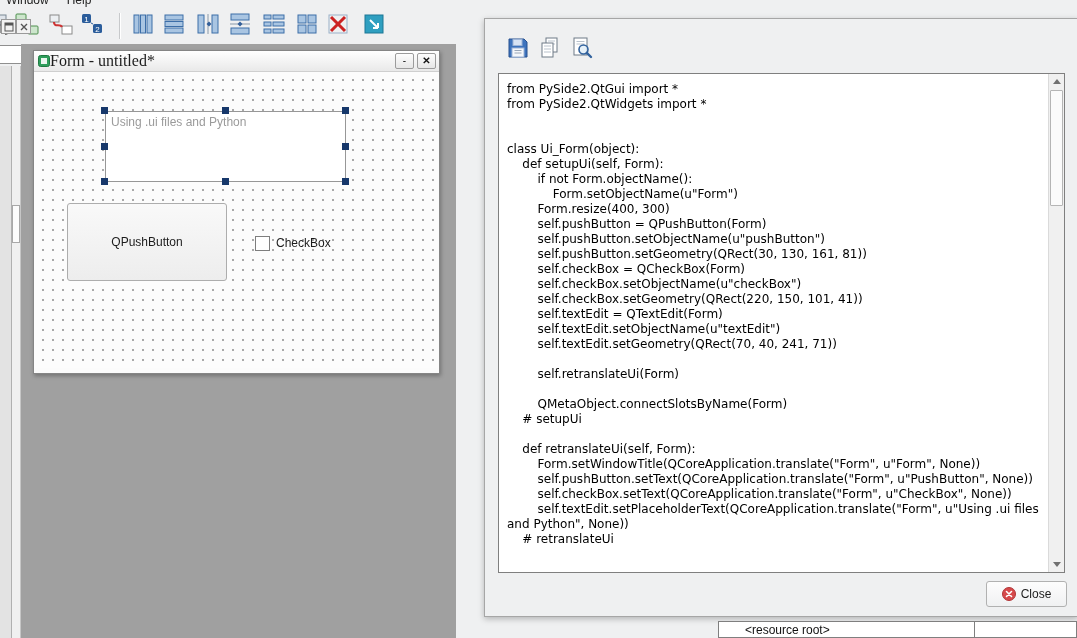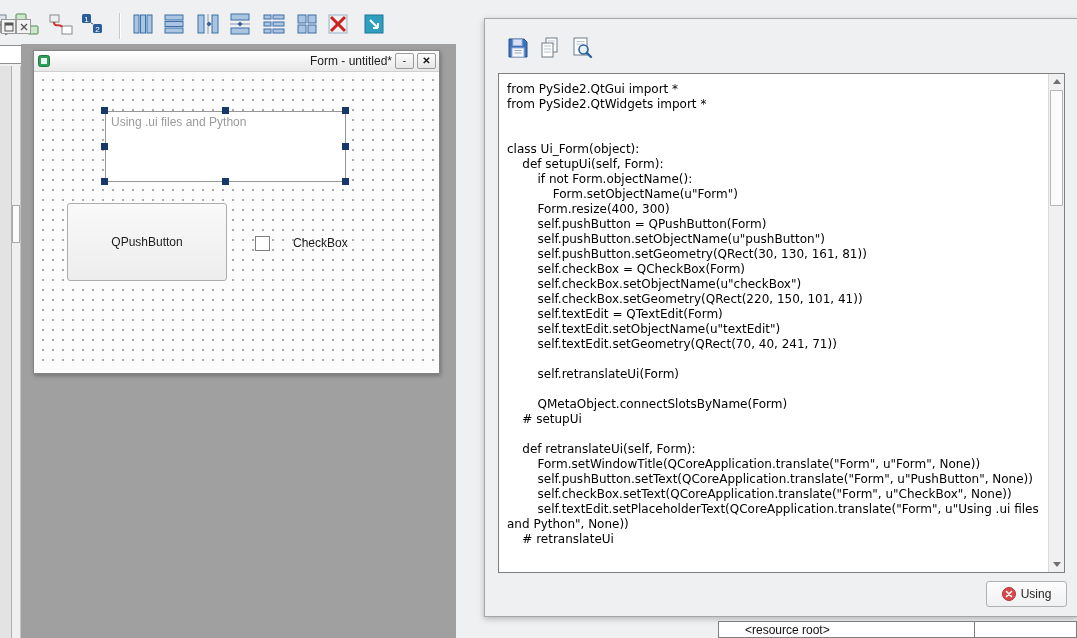--- a/index.html
+++ b/index.html
@@ -22,30 +22,30 @@
   .leftstrip{position:absolute;left:0;top:66px;width:11px;bottom:0;background:#e3e3e3;border-right:1px solid #b0b0b0;}
   .leftscroll{position:absolute;left:12px;top:66px;width:8px;bottom:0;background:#f0f0f0;border-right:1px solid #c6c6c6;}
   .leftthumb{position:absolute;left:0;right:0;top:139px;height:36px;background:#fcfcfc;border:1px solid #a8a8a8;}
 
   
   .workspace{position:absolute;left:21px;top:44px;width:435px;height:594px;background:#a0a0a0;}
 
   
   .form-window{position:absolute;left:33px;top:50px;width:405px;height:322px;background:#fbfbfb;border:1px solid #858585;box-shadow:1px 2px 4px rgba(0,0,0,.28);}
   .fw-titlebar{height:20px;background:linear-gradient(#ffffff,#e9e9e9);border-bottom:1px solid #cfcfcf;display:flex;align-items:center;padding:0 3px 0 4px;}
-  .fw-title{flex:1;text-align:right;font-size:12px;color:#1d1d1d;}
+  .fw-title{flex:1;text-align:left;font-size:16px;color:#1d1d1d;font-family:Liberation Serif, serif;}
   .fw-btn{width:17px;height:14px;margin-left:3px;border:1px solid #9b9b9b;border-radius:2px;background:linear-gradient(#fdfdfd,#e6e6e6);display:flex;align-items:center;justify-content:center;font-size:10px;line-height:1;color:#111;}
   .fw-btn.close{font-weight:bold;font-size:10px;}
   .fw-content{position:relative;height:296px;background:#fcfcfc;background-image:radial-gradient(circle,#a9a9a9 0.9px,transparent 1.05px);background-size:10px 10px;background-position:4px 3px;}
 
   .q-textedit{position:absolute;left:71px;top:39px;width:241px;height:71px;background:#fff;border:1px solid #979797;box-sizing:border-box;}
   .q-placeholder{padding:3px 5px;font-size:12px;color:#9b9b9b;}
   .handle{position:absolute;width:7px;height:7px;background:#17386b;}
   .q-pushbutton{position:absolute;left:33px;top:131px;width:158px;height:76px;border:1px solid #adadad;border-radius:3px;background:linear-gradient(#f9f9f9,#ededed);display:flex;align-items:center;justify-content:center;font-size:12px;color:#1c1c1c;}
-  .q-checkbox{position:absolute;left:221px;top:161px;height:20px;display:flex;align-items:center;gap:23px;font-size:12px;color:#1c1c1c;}
+  .q-checkbox{position:absolute;left:221px;top:161px;height:20px;display:flex;align-items:center;gap:6px;font-size:12px;color:#1c1c1c;}
   .cb-box{width:13px;height:13px;background:#fff;border:1px solid #7e7e7e;}
 
   
   .code-dialog{position:absolute;left:484px;top:18px;width:592px;height:597px;background:#eff0f1;border:1px solid #a6a6a6;box-shadow:0 2px 6px rgba(0,0,0,.25);}
   .cd-btn{position:absolute;top:18px;width:26px;height:26px;display:flex;align-items:center;justify-content:center;border-radius:3px;}
   .code-frame{position:absolute;left:13px;top:54px;width:567px;height:500px;background:#fff;border:1px solid #7f7f7f;box-sizing:border-box;}
   .code-text{position:absolute;left:0;top:0;right:15px;bottom:0;margin:4px;padding:4px 2px 0 4px;overflow:hidden;font-family:"DejaVu Sans",sans-serif;font-size:12px;line-height:15px;color:#000;white-space:pre-wrap;border-radius:8px;}
   .vscroll{position:absolute;right:0;top:0;width:15px;bottom:0;background:#f0f0f0;border-left:1px solid #dadada;}
   .sbtn{position:absolute;left:0;width:15px;height:15px;display:flex;align-items:center;justify-content:center;}
   .tri-up{width:0;height:0;border-left:4px solid transparent;border-right:4px solid transparent;border-bottom:5px solid #707070;}
@@ -56,20 +56,26 @@
   
   .res-box{position:absolute;top:621px;height:17px;background:#fff;border:1px solid #7f7f7f;box-sizing:border-box;font-size:12px;color:#111;}
   .res-root{left:718px;width:282px;padding:1px 0 8px 26px;}
   .res-cell{left:974px;width:103px;}
 </style>
 </head>
 <body>
 
 <div class="stage">
 
+  <div class="menubar">
+    <div class="menurow">
+      <span>Window</span>
+      <span>Help</span>
+    </div>
+  </div>
 
   <div class="main-toolbar">
     <div class="tbtn" style="left:-10px">
       <span><svg width="24" height="24" viewBox="0 0 24 24">
             <rect x="2" y="3" width="13" height="10" fill="#dfe4ea" stroke="#7a8794"></rect>
             <path d="M10 9 L19 17 L15 17.5 L17 21.5 L14.5 22.5 L12.7 18.6 L10 21 Z" fill="#fff" stroke="#444"></path>
           </svg></span>
     </div>
     <div class="tbtn" style="left:14px">
       <span><svg width="24" height="24" viewBox="0 0 24 24">
@@ -286,20 +292,20 @@
       </div>
     </div>
 
     <div class="close-btn">
       <span style="display:flex;">
           <svg width="14" height="14" viewBox="0 0 14 14">
             <circle cx="7" cy="7" r="6.5" fill="#d6494b" stroke="#b13638"></circle>
             <path d="M4.5 4.5 L9.5 9.5 M9.5 4.5 L4.5 9.5" stroke="#fff" stroke-width="1.6" stroke-linecap="round"></path>
           </svg>
         </span>
-      <span>Using</span>
+      <span>Close</span>
     </div>
   </div>
 
   <div class="res-box res-root">&lt;resource root&gt;</div>
   <div class="res-box res-cell"></div>
 
 </div>
 
 </body></html>

